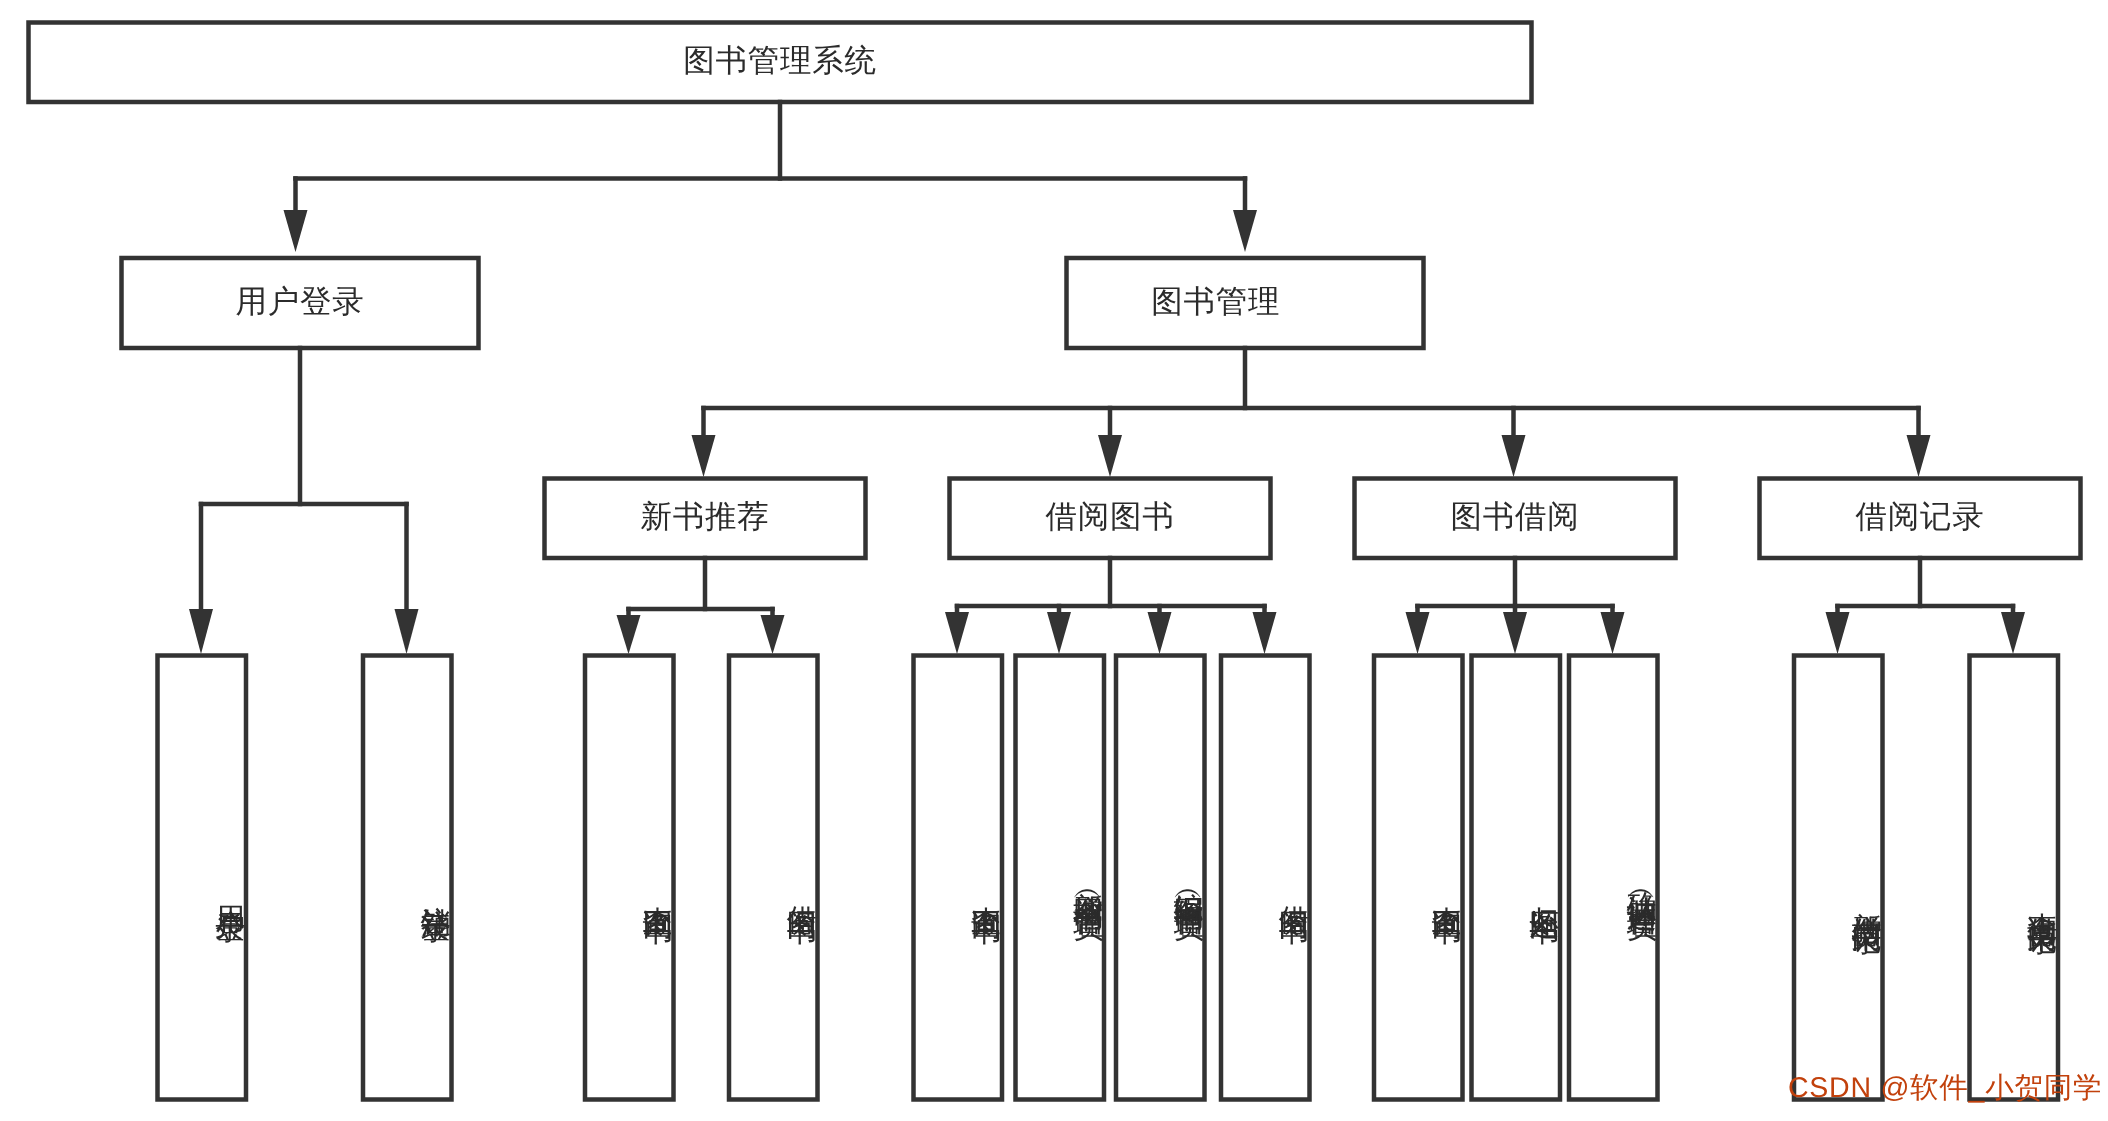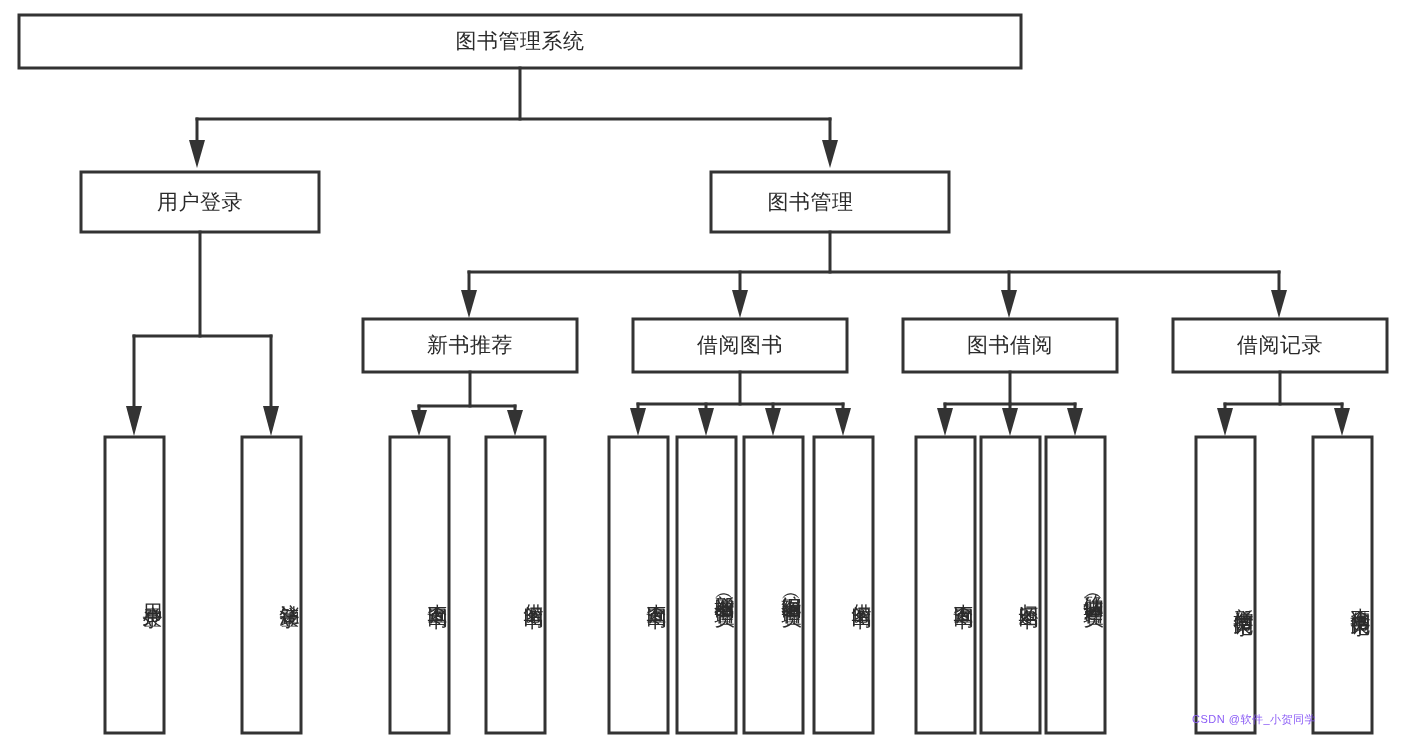--- a/index.html
+++ b/index.html
@@ -58,22 +58,22 @@
     justify-content: center;
     padding-top: 14px;
     box-sizing: border-box;
     font-size: 20px;
     letter-spacing: 2px;
   }
   .watermark {
     position: absolute;
     left: 1192px;
     top: 712px;
-    font-size: 11px;
-    color: #8b5cf6;
+    font-size: 19px;
+    color: #c2410c;
     letter-spacing: 0.5px;
     white-space: nowrap;
   }
 </style>
 </head>
 <body>
 
 <div id="diagram-root">
 
   <svg id="flow" viewBox="0 0 1405 747">

